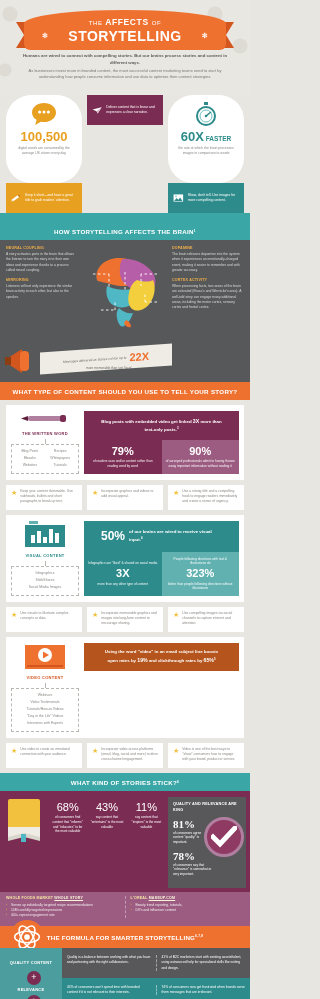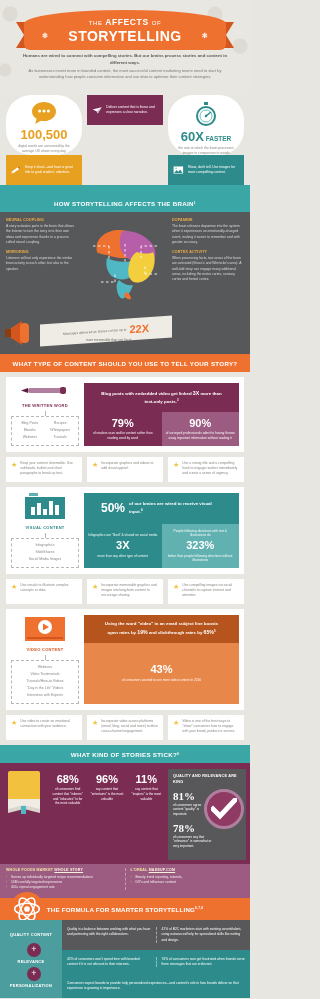--- a/index.html
+++ b/index.html
@@ -51,21 +51,21 @@
   }
   .hero-body {
     position: absolute; top: 68px; left: 24px; right: 24px; text-align: center;
     font-size: 4px; color: #7a7874; line-height: 1.6;
   }
 
   
   .stats { position: relative; padding: 0 6px; display: flex; gap: 5px; }
   .stat { flex: 1; }
   .stat-card {
-    background: #fff; height: 60px; padding: 6px 4px 4px;
+    background: #fff; height: 88px; padding: 6px 4px 4px;
     display: flex; flex-direction: column; align-items: center; text-align: center; border-radius: 25px;
   }
   .stat-icon { height: 26px; display: flex; align-items: center; justify-content: center; }
   .stat-num { font-size: 13px; font-weight: bold; line-height: 1; margin-top: 3px; }
   .stat-num .unit { font-size: 6.5px; }
   .stat-desc { font-size: 3.4px; line-height: 1.5; color: #8a8884; margin-top: 3px; padding: 0 3px; }
   .stat-tip {
     height: 30px; display: flex; align-items: center; gap: 4px; padding: 0 5px;
     color: #fff;
   }
@@ -126,21 +126,21 @@
   .tip { flex: 1; background: #fff; padding: 4px 5px 6px; display: flex; gap: 3px; }
   .tip-body { font-size: 3.4px; color: #8a8884; line-height: 1.5; }
   .star-ico { color: #f2c13d; font-size: 7px; line-height: 1; flex-shrink: 0; }
 
   
   .stick { background: #7b2c52; position: relative; }
   .stick-top { display: flex; align-items: flex-start; padding: 6px 4px 4px; gap: 3px; }
   .book { width: 42px; flex-shrink: 0; position: relative; height: 50px; }
   .stick-stats { flex: 1; display: flex; gap: 2px; padding-top: 4px; }
   .ss { flex: 1; text-align: center; color: #fff; }
-  .ss .n { font-size: 11px; font-weight: bold; }
+  .ss .n { font-size: 11px; font-weight: normal; }
   .ss .c { font-size: 3.2px; line-height: 1.45; margin-top: 2px; padding: 0 2px; }
   .quality-box { width: 78px; background: #58585a; padding: 5px 5px 6px; color: #fff; position: relative; }
   .qb-title { font-size: 3.8px; font-weight: bold; letter-spacing: .2px; line-height: 1.5; margin-bottom: 4px; }
   .qb-num { font-size: 11px; font-weight: bold; font-family: Liberation Serif, serif; }
   .qb-cap { font-size: 3.2px; line-height: 1.45; margin: 1px 0 5px; width: 58%; }
   .check-circle {
     position: absolute; right: 2px; top: 20px; width: 40px; height: 40px; border-radius: 50%;
     background: #8e3a63; border: 3px solid #b07fa0;
     display: flex; align-items: center; justify-content: center;
   }
@@ -447,24 +447,20 @@
       </div>
     </div>
     <div class="panel-right">
       <div class="pr-head" style="background:#b5541c">
         <span>Using the word "video" in an email subject line boosts open rates by</span>
         <b>19%</b>
         <span>and clickthrough rates by</span>
         <b>65%</b><sup>5</sup>
       </div>
       <div class="pr-stats">
-        <div class="pr-stat" style="background:#e8874a">
-          <div class="ps-num">43%</div>
-          <div class="ps-cap">of consumers wanted to see more video content in 2016</div>
-        </div>
       </div>
     </div>
   </div>
   <div class="panel-tips">
     <div class="tip">
         <span class="star-ico">★</span>
         <span class="tip-body">Use video to create an emotional connection with your audience.</span>
       </div>
     <div class="tip">
         <span class="star-ico">★</span>
@@ -489,21 +485,21 @@
           <path d="M4 40l16-4 16 4v4l-16-4-16 4z" fill="#d9d6cd"></path>
           <rect x="17" y="37" width="5" height="8" fill="#4fb8c4"></rect>
         </svg>
       </div>
       <div class="stick-stats">
         <div class="ss">
           <div class="n">68%</div>
           <div class="c">of consumers find content that "informs" and "educates" to be the most valuable</div>
         </div>
         <div class="ss">
-          <div class="n">96%</div>
+          <div class="n">43%</div>
           <div class="c">say content that "entertains" is the most valuable</div>
         </div>
         <div class="ss">
           <div class="n">11%</div>
           <div class="c">say content that "inspires" is the most valuable</div>
         </div>
       </div>
       <div class="quality-box">
         <div class="qb-title">QUALITY AND RELEVANCE ARE KING</div>
         <div class="qb-num">81%</div>

